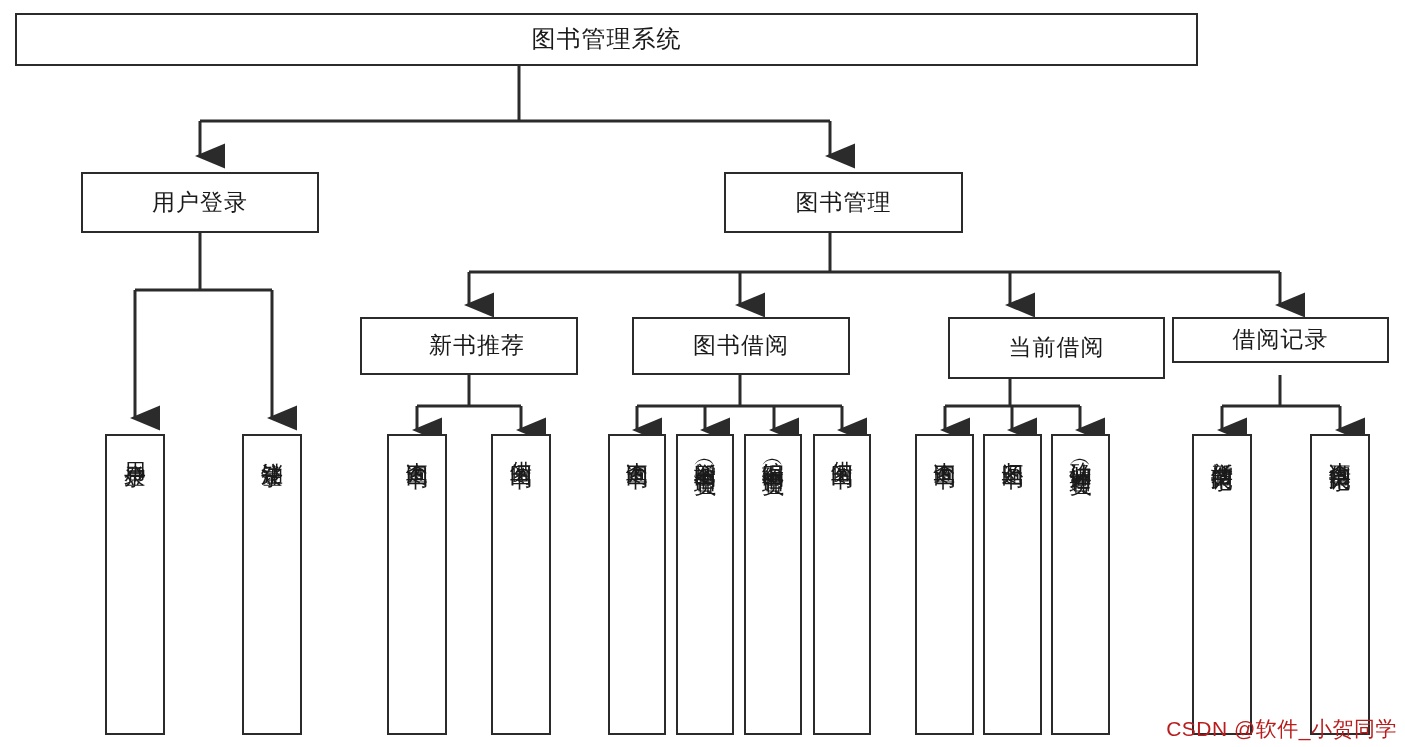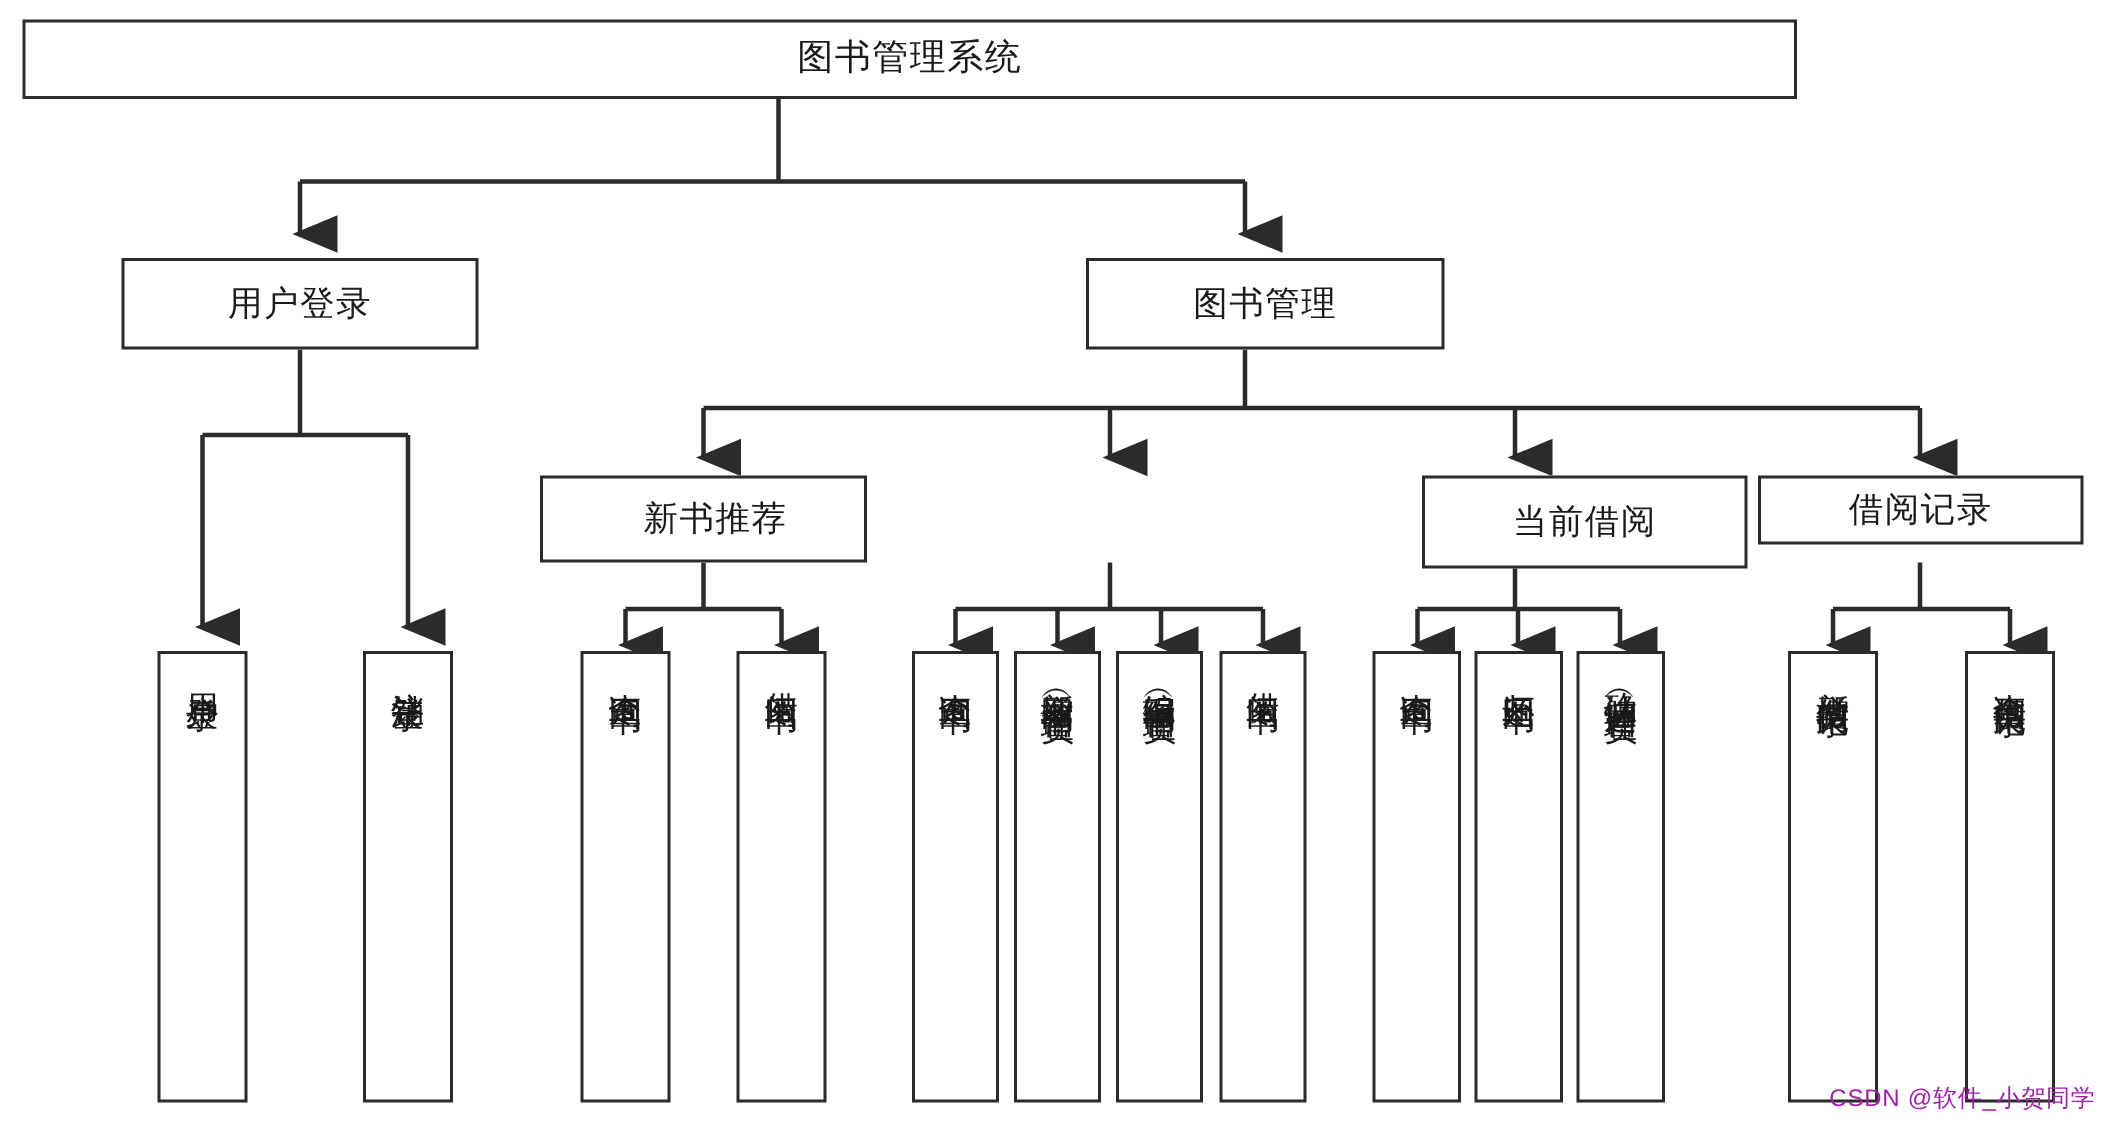--- a/index.html
+++ b/index.html
@@ -57,22 +57,22 @@
     -webkit-writing-mode: vertical-rl;
     line-height: 1.08;
     letter-spacing: 2px;
     white-space: nowrap;
     display: block;
   }
   .watermark {
     position: absolute;
     right: 8px;
     bottom: 4px;
-    font-size: 16px;
-    color: #a21caf;
+    font-size: 21px;
+    color: #b91c1c;
     z-index: 5;
     letter-spacing: 0.5px;
     white-space: nowrap;
   }
 </style>
 </head>
 <body>
 
 <div id="canvas">
 
@@ -137,20 +137,23 @@
   </div>
 
   <div class="node horiz" style="left:711px; top:172px; width:239px; height:61px;margin-left:13px;">
     <span>图书管理</span>
   </div>
 
   <div class="node horiz" style="left:360px; top:317px; width:218px; height:58px;padding-left:16px;">
     <span>新书推荐</span>
   </div>
 
+  <div class="node horiz" style="left:632px; top:317px; width:218px; height:58px;">
+    <span>图书借阅</span>
+  </div>
 
   <div class="node horiz" style="left:948px; top:317px; width:217px; height:62px;">
     <span>当前借阅</span>
   </div>
 
   <div class="node horiz" style="left:1172px; top:317px; width:217px; height:46px;">
     <span>借阅记录</span>
   </div>
 
   <div class="node leaf" style="left:105px; top:434px; width:60px; height:301px;">

